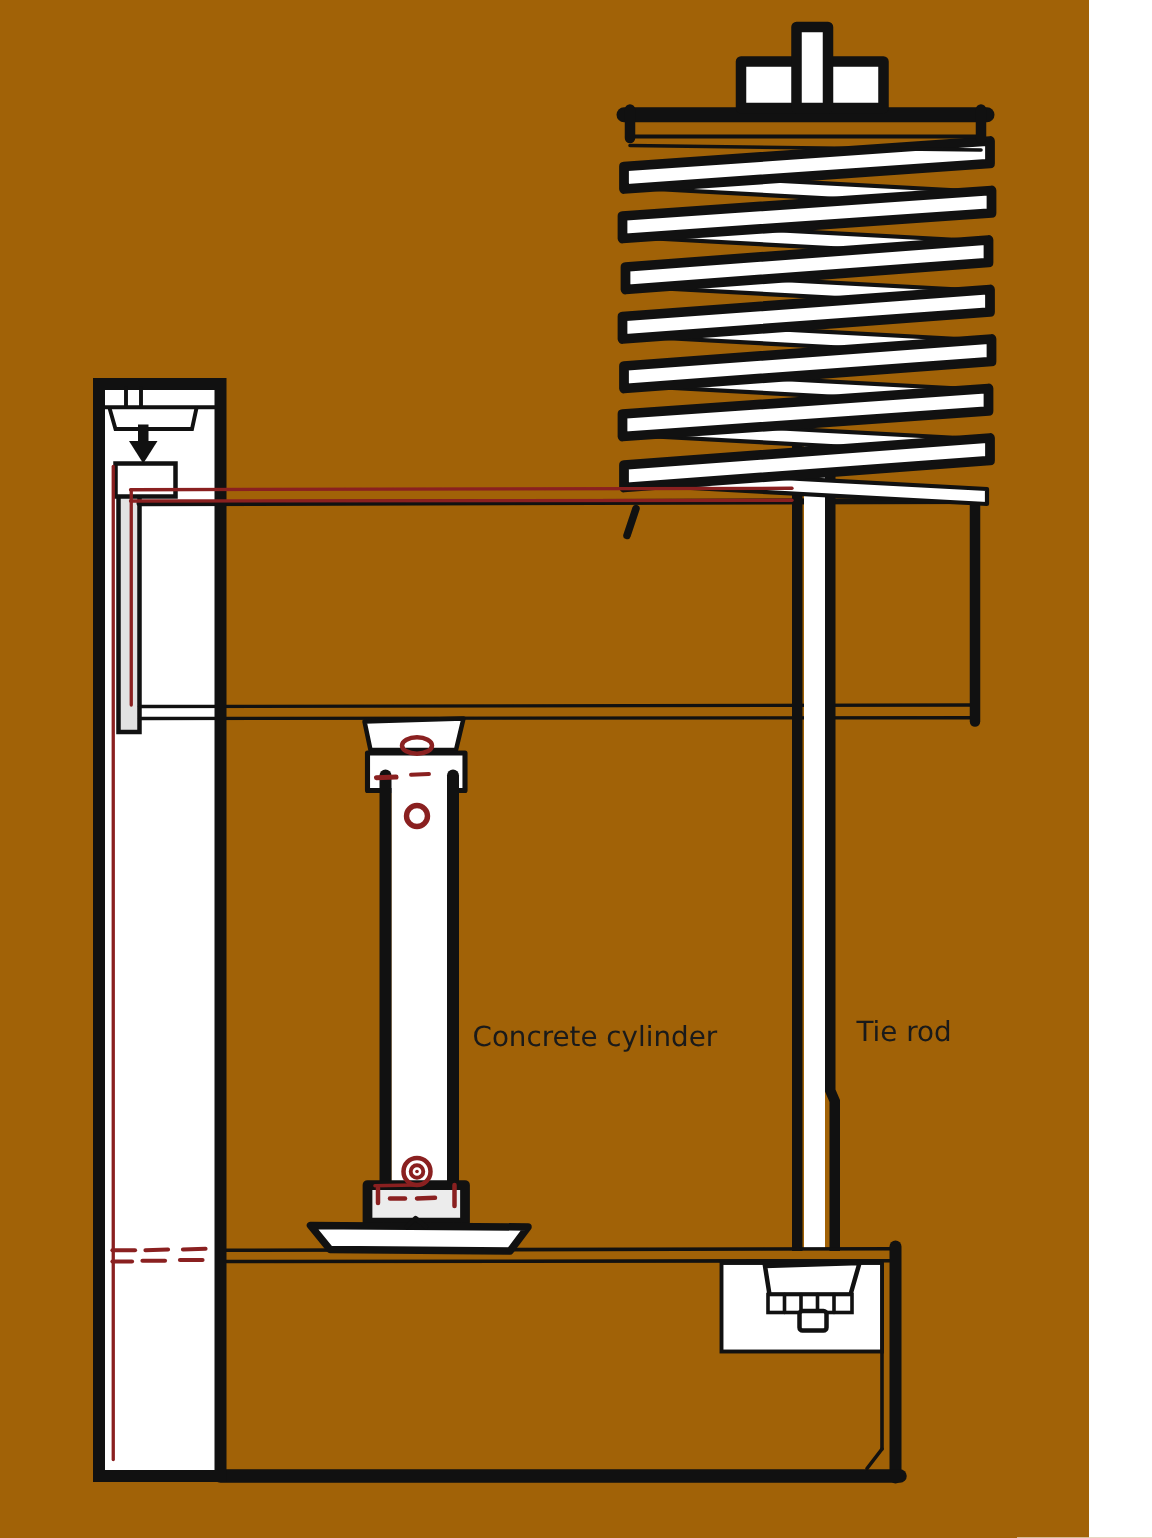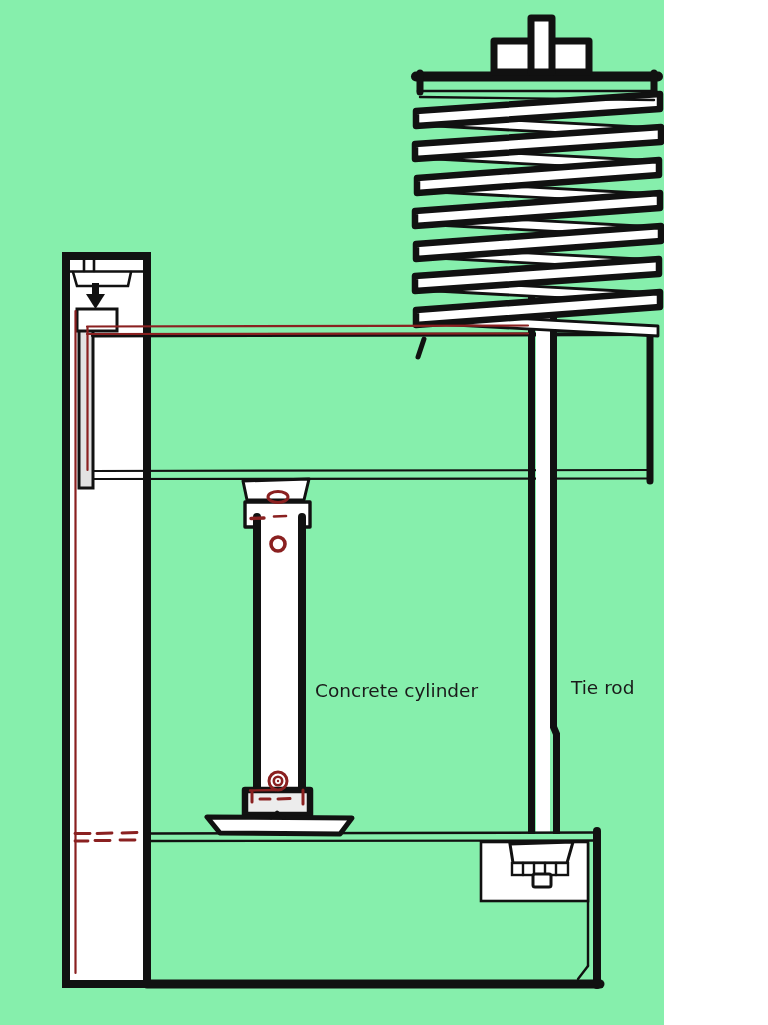--- a/index.html
+++ b/index.html
@@ -1,16 +1,16 @@
 <!DOCTYPE html>
 <html><head>
 <meta charset="utf-8">
 <style>
   html,body{margin:0;padding:0;background:#ffffff;}
-  .canvas{position:relative;width:664px;height:1025px;background:#86efac;overflow:hidden;
+  .canvas{position:relative;width:726px;height:1025px;background:#a16207;overflow:hidden;
           font-family:"DejaVu Sans", sans-serif;}
   svg{position:absolute;left:0;top:0;}
   svg .lbl{font-family:"DejaVu Sans", sans-serif;font-size:18.5px;fill:#1a1a1a;}
 </style>
 </head>
 <body>
 
 <div class="canvas">
 <svg width="768" height="1025" viewBox="0 0 768 1025">
 

